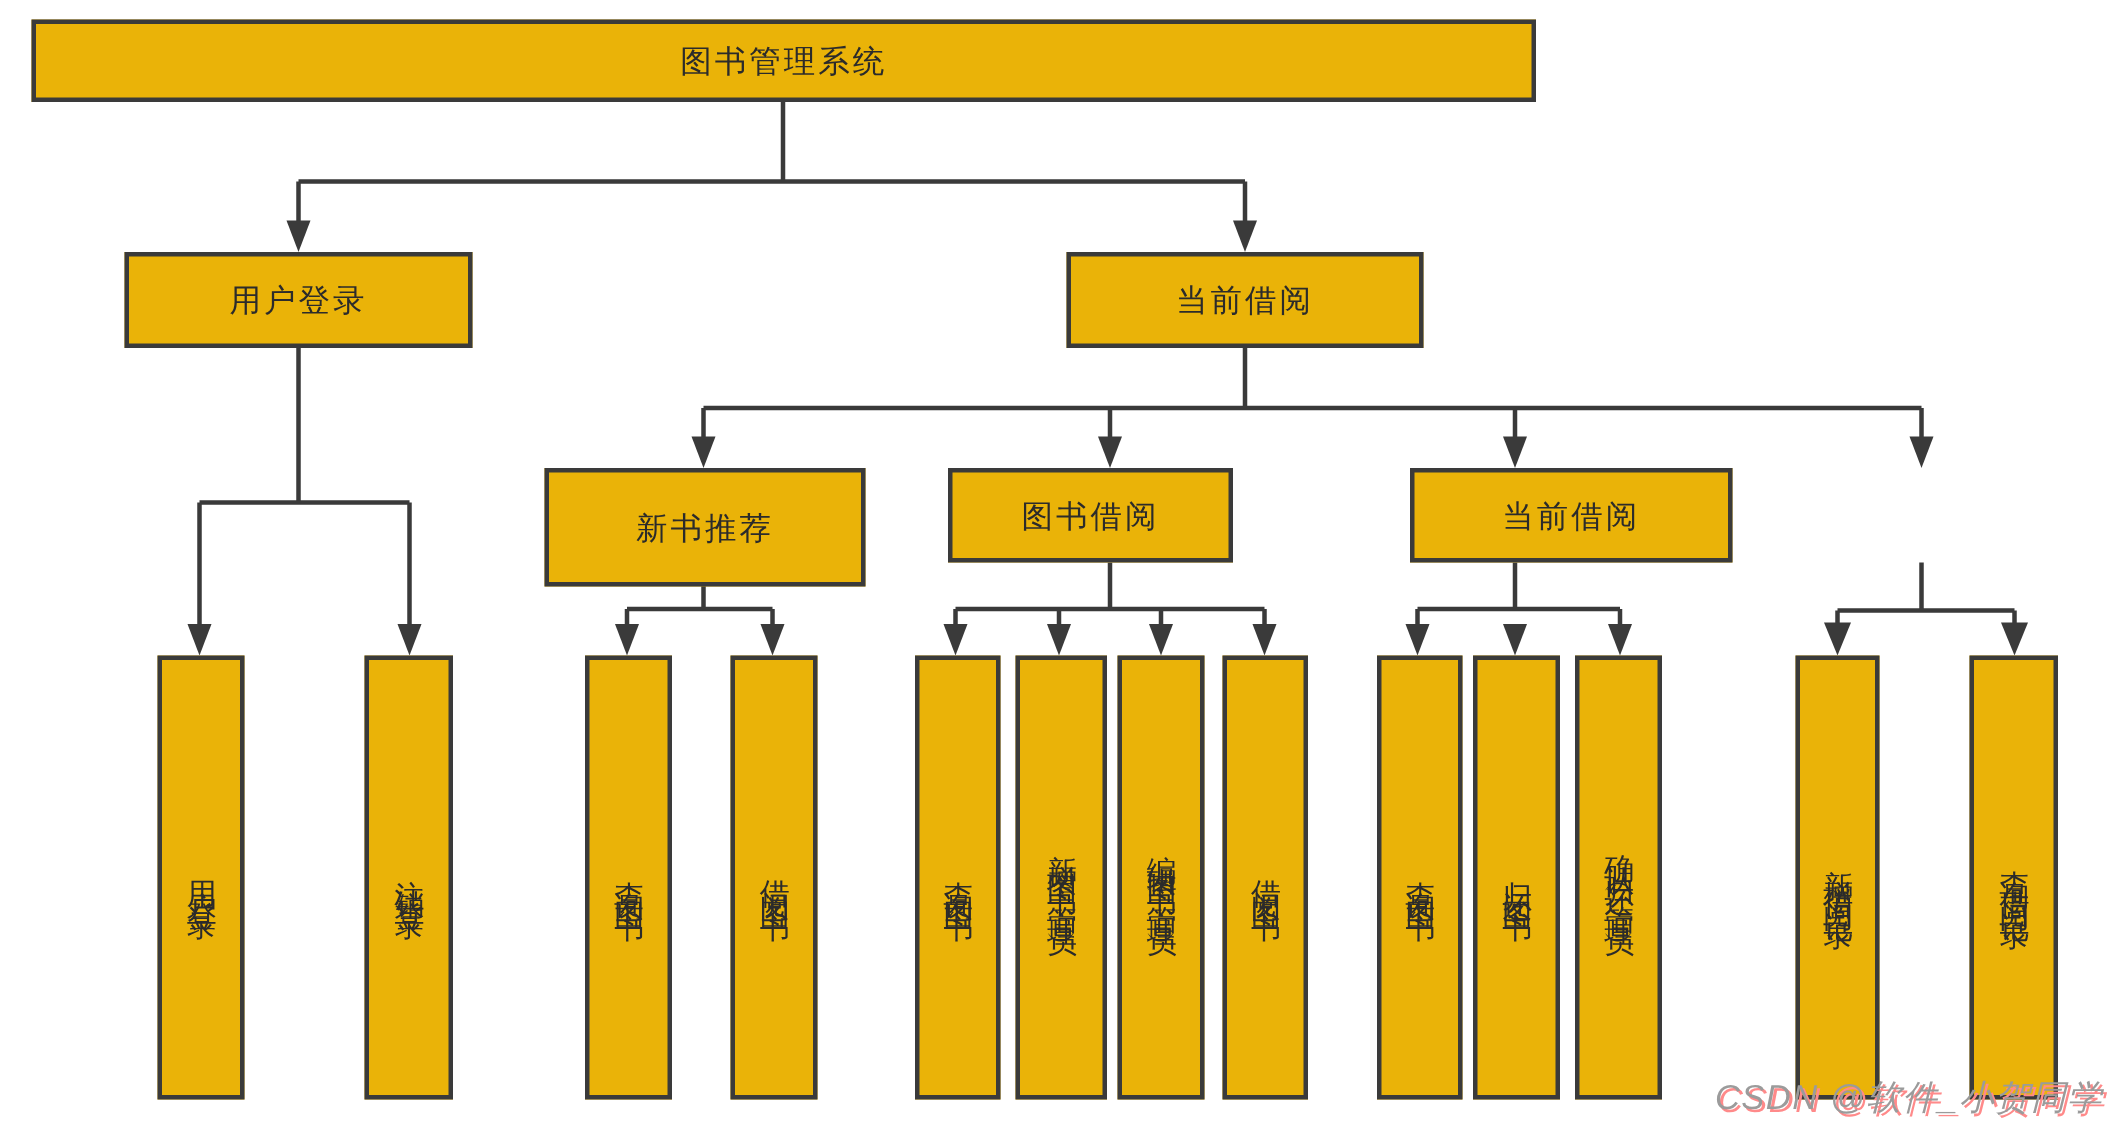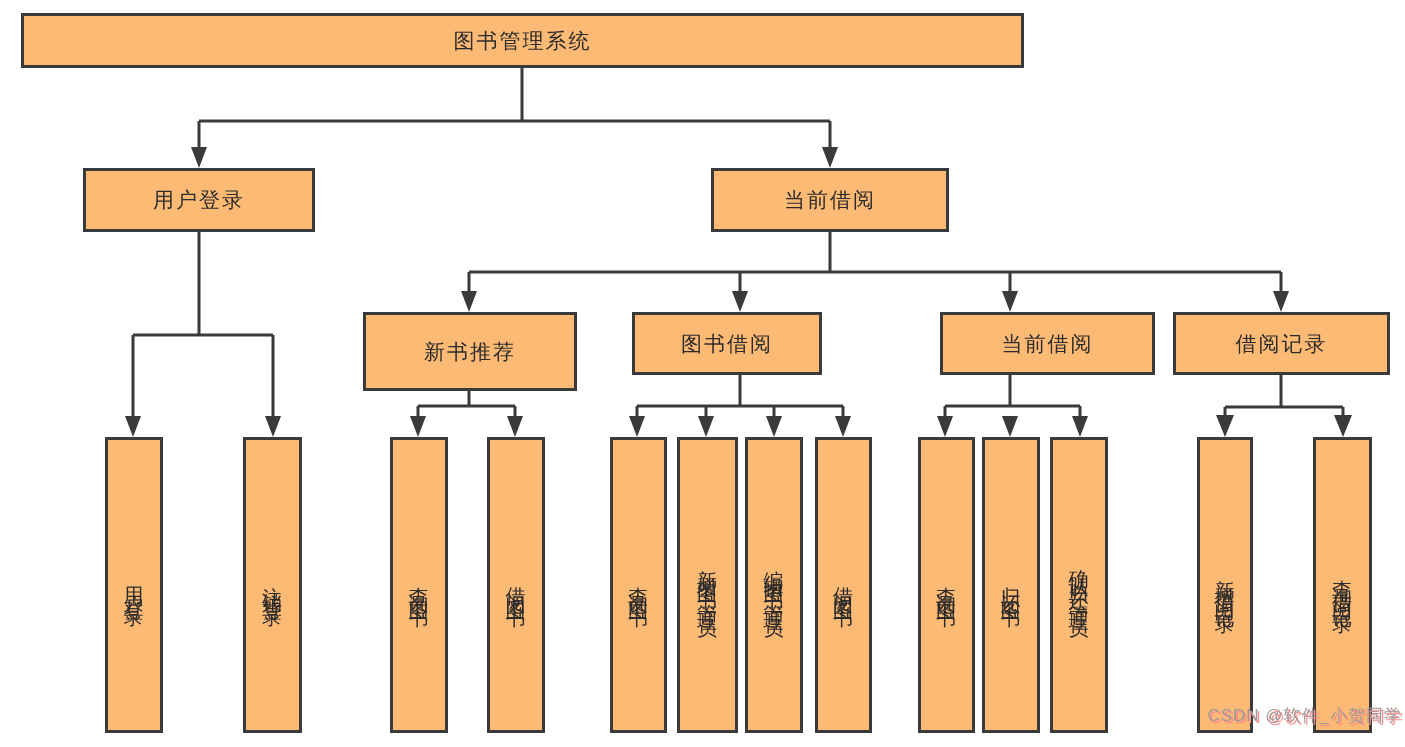--- a/index.html
+++ b/index.html
@@ -16,21 +16,21 @@
     width:1405px;height:747px;
     background:var(--bg);
     overflow:hidden;
   }
   .connectors{position:absolute;left:0;top:0;}
   .connectors path{stroke:var(--line);stroke-width:3;fill:none;}
   .connectors polygon{fill:var(--line);stroke:none;}
   .node{
     position:absolute;
     box-sizing:border-box;
-    background:#fdba74;
+    background:#eab308;
     border:3px solid var(--line);
     display:flex;
     align-items:center;
     justify-content:center;
     color:var(--text);
   }
   .node.h span{
     font-size:21px;
     letter-spacing:2px;
     white-space:nowrap;
@@ -38,27 +38,28 @@
   .node.v span{
     writing-mode:vertical-rl;
     text-orientation:mixed;
     font-size:20px;
     letter-spacing:7px;
     line-height:1;
   }
   .watermark{
     position:absolute;
     right:3px;
-    bottom:20px;
-    font-size:17px;
+    bottom:0;
+    font-size:23px;
     letter-spacing:1px;
     color:var(--wm);
     text-shadow:2px 2px 0 var(--wm-shadow);
     white-space:nowrap;
     z-index:5;
+    font-style:italic;
   }
 </style>
 </head>
 <body>
 
 <div class="canvas">
 
   <svg class="connectors" width="1405" height="747" viewBox="0 0 1405 747">
     <g>
       <path d="M522,68 V121 M199,121 H830 M199,121 V150 M830,121 V150"></path>
@@ -115,23 +116,20 @@
 
   <div class="node h" style="left:363px;top:312px;width:214px;height:79px">
     <span>新书推荐</span>
   </div>
   <div class="node h" style="left:632px;top:312px;width:190px;height:63px">
     <span>图书借阅</span>
   </div>
   <div class="node h" style="left:940px;top:312px;width:215px;height:63px">
     <span>当前借阅</span>
   </div>
-  <div class="node h" style="left:1173px;top:312px;width:217px;height:63px">
-    <span>借阅记录</span>
-  </div>
 
   <div class="node v" style="left:105px;top:437px;width:58px;height:296px">
     <span>用户登录</span>
   </div>
   <div class="node v" style="left:243px;top:437px;width:59px;height:296px">
     <span>注销登录</span>
   </div>
 
   <div class="node v" style="left:390px;top:437px;width:58px;height:296px">
     <span>查询图书</span>

